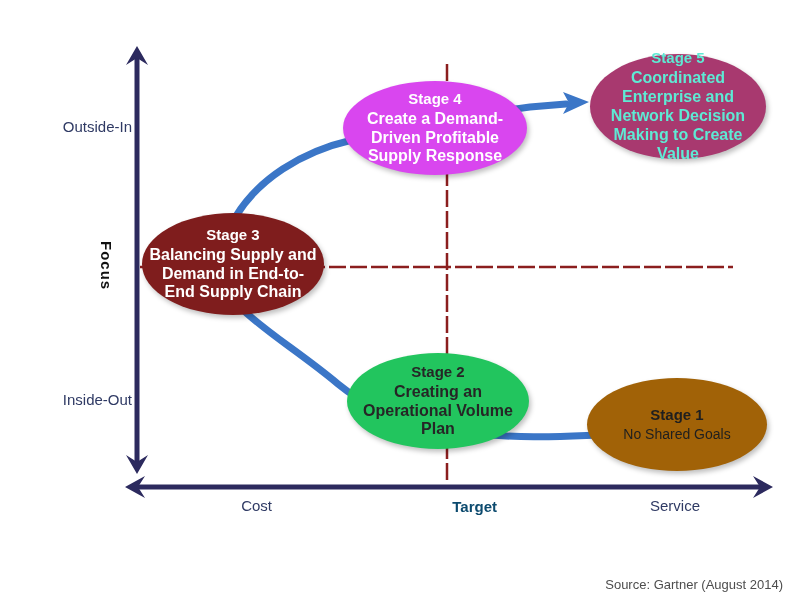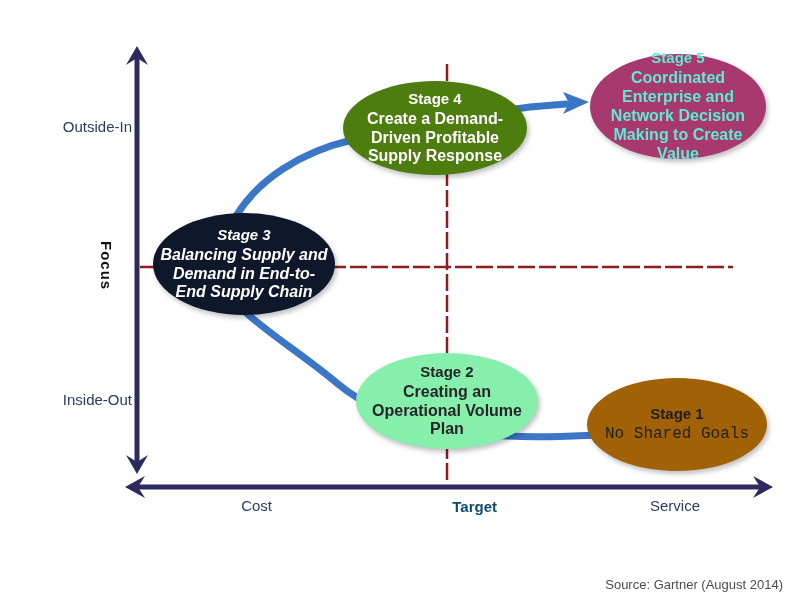--- a/index.html
+++ b/index.html
@@ -18,21 +18,21 @@
     border-radius: 50%;
     display: flex;
     flex-direction: column;
     align-items: center;
     justify-content: center;
     text-align: center;
     box-shadow: 2px 3px 5px rgba(0,0,0,0.25);
   }
   .stage-title { font-size: 15px; font-weight: bold; line-height: 1.2; margin-bottom: 2px; }
   .stage-desc { font-size: 16px; font-weight: bold; line-height: 1.18; }
-  .stage-desc.regular { font-weight: normal; font-size: 16px; font-family: Liberation Mono, monospace; }
+  .stage-desc.regular { font-weight: normal; font-size: 14px; }
 
   .axis-label {
     position: absolute;
     font-size: 15px;
     color: #2f3a64;
     text-align: right;
   }
   .axis-label.bold-black { font-weight: bold; color: #0c4a6e; }
   #focus-label {
     position: absolute;
@@ -69,42 +69,42 @@
 
     <line x1="137" y1="58" x2="137" y2="462" stroke="#2C2A5E" stroke-width="5"></line>
     <polygon points="137,46 126,65 137,58 148,65" fill="#2C2A5E"></polygon>
     <polygon points="137,474 126,455 137,462 148,455" fill="#2C2A5E"></polygon>
 
     <line x1="138" y1="487" x2="760" y2="487" stroke="#2C2A5E" stroke-width="5"></line>
     <polygon points="125,487 145,476 138,487 145,498" fill="#2C2A5E"></polygon>
     <polygon points="773,487 753,476 760,487 753,498" fill="#2C2A5E"></polygon>
   </svg>
 
-  <div class="stage-ellipse" style="left: 153px; top: 213px; width: 182px; height: 102px; color: rgb(255, 255, 255); background: #0f172a; font-style: italic;">
+  <div class="stage-ellipse" style="left: 142px; top: 213px; width: 182px; height: 102px; color: rgb(255, 255, 255); background: #7f1d1d;">
     <div style="width:170px;">
       <div class="stage-title">Stage 3</div>
       <div class="stage-desc">Balancing Supply and Demand in End-to-End Supply Chain</div>
     </div>
   </div>
 
-  <div class="stage-ellipse" style="left: 343px; top: 81px; width: 184px; height: 94px; color: rgb(255, 255, 255); background: #4d7c0f;">
+  <div class="stage-ellipse" style="left: 343px; top: 81px; width: 184px; height: 94px; color: rgb(255, 255, 255); background: #d946ef;">
     <div style="width:145px;">
       <div class="stage-title">Stage 4</div>
       <div class="stage-desc">Create a Demand-Driven Profitable Supply Response</div>
     </div>
   </div>
 
   <div class="stage-ellipse" style="left: 590px; top: 54px; width: 176px; height: 105px; color: #5eead4; background: rgb(168, 57, 111);">
     <div style="width:152px;">
       <div class="stage-title">Stage 5</div>
       <div class="stage-desc">Coordinated Enterprise and Network Decision Making to Create Value</div>
     </div>
   </div>
 
-  <div class="stage-ellipse" style="left: 356px; top: 353px; width: 182px; height: 96px; color: rgb(38, 38, 38); background: #86efac;">
+  <div class="stage-ellipse" style="left: 347px; top: 353px; width: 182px; height: 96px; color: rgb(38, 38, 38); background: #22c55e;">
     <div style="width:160px;">
       <div class="stage-title">Stage 2</div>
       <div class="stage-desc">Creating an Operational Volume Plan</div>
     </div>
   </div>
 
   <div class="stage-ellipse" style="left: 587px; top: 378px; width: 180px; height: 93px; color: rgb(31, 31, 31); background: #a16207;">
     <div style="width:160px;">
       <div class="stage-title">Stage 1</div>
       <div class="stage-desc regular">No Shared Goals</div>

